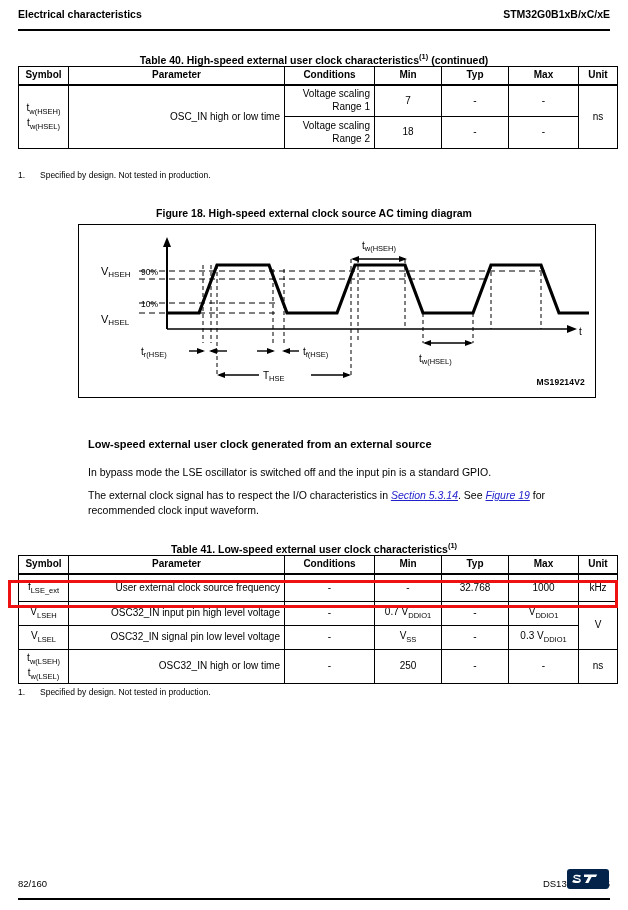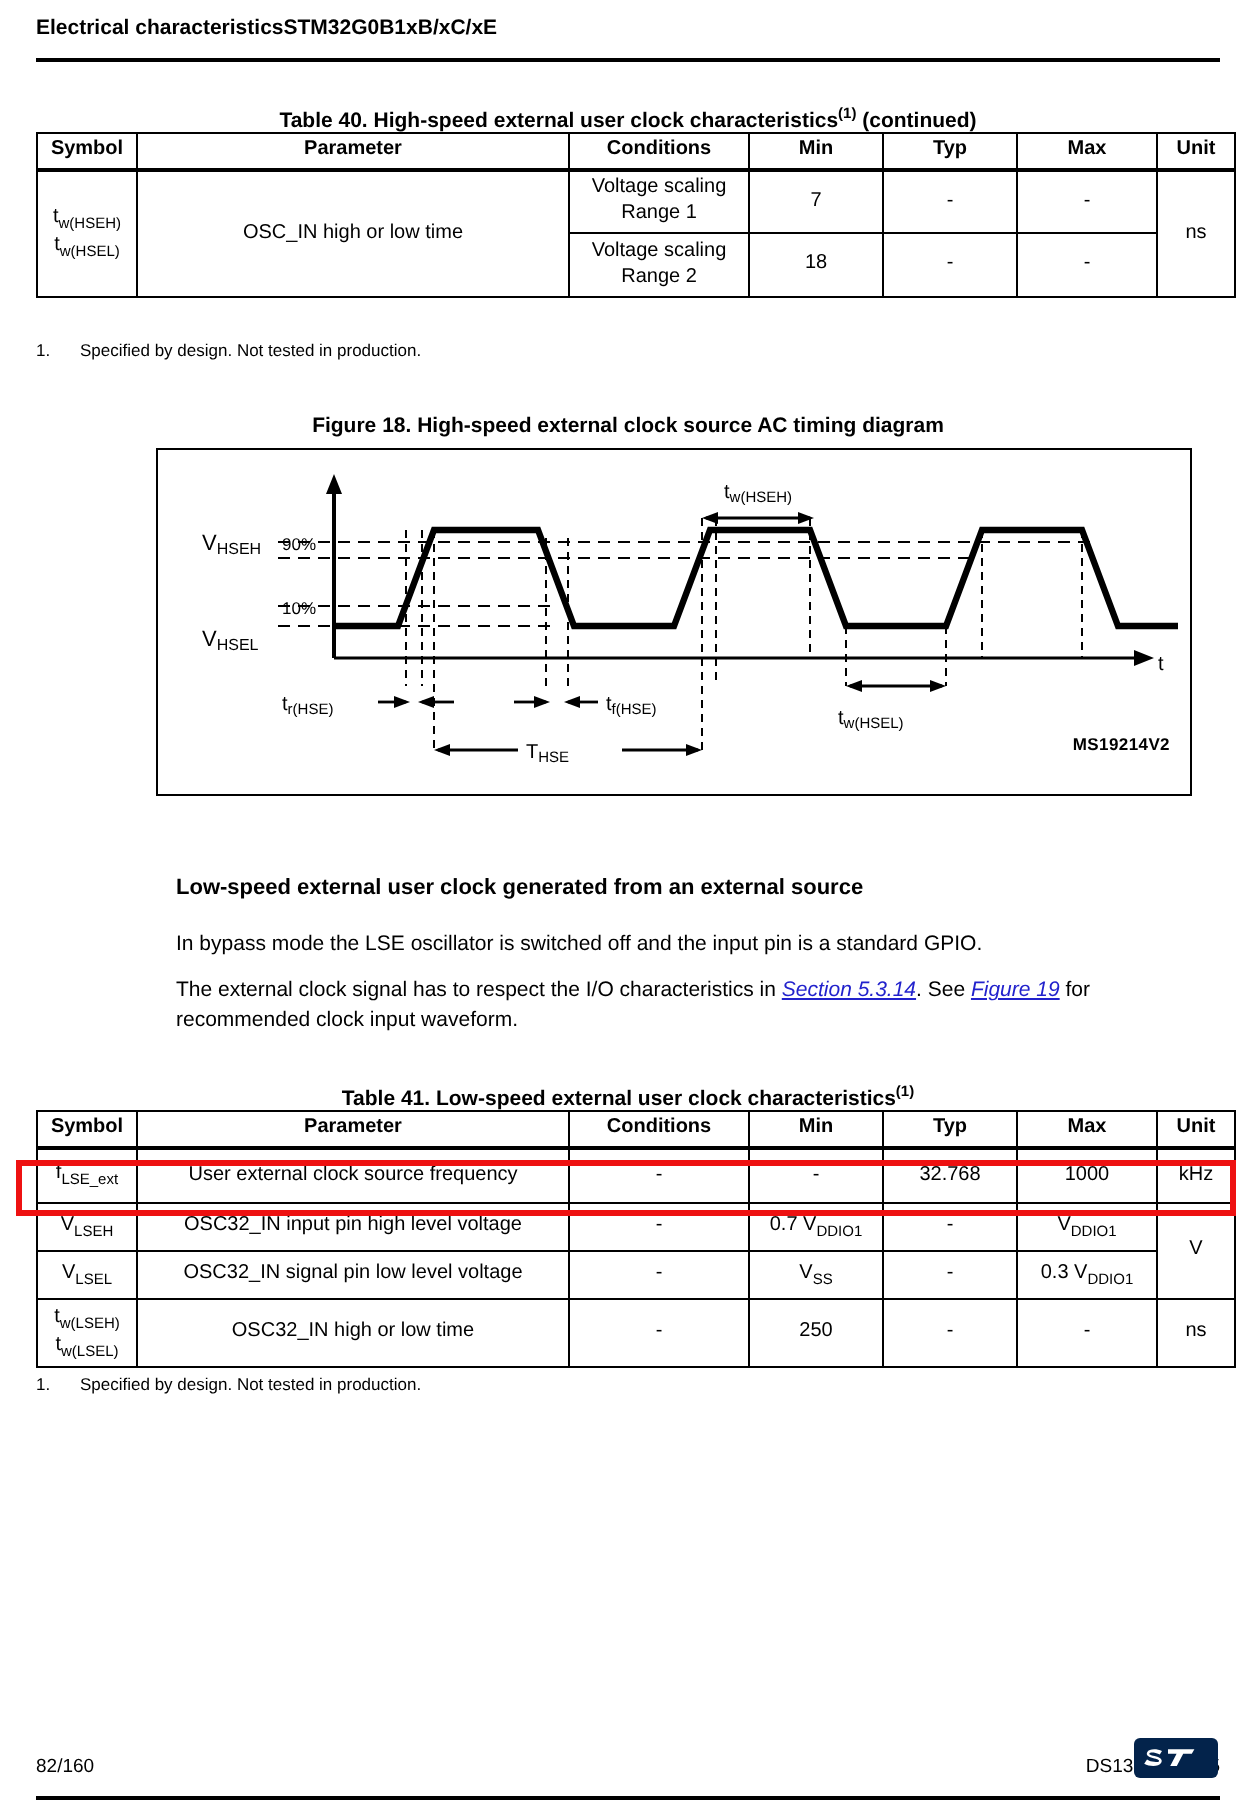--- a/index.html
+++ b/index.html
@@ -16,20 +16,21 @@
     overflow: hidden;
   }
 
   
   .page-header {
     position: absolute;
     left: 18px;
     top: 8px;
     width: 592px;
     display: flex;
+    justify-content: space-between;
     align-items: baseline;
     font-size: 10.5px;
     font-weight: bold;
   }
   .rule-top {
     position: absolute;
     left: 18px;
     top: 29px;
     width: 592px;
     height: 2px;
@@ -59,21 +60,21 @@
     padding: 2px 4px;
     vertical-align: middle;
     line-height: 1.25;
   }
   table.spec th {
     text-align: center;
     font-weight: bold;
     border-bottom-width: 2px;
   }
   table.spec td.c { text-align: center; }
-  table.spec td.l { text-align: center; }
+  table.spec td.l { text-align: right; }
 
   .sub  { font-size: 7.5px; vertical-align: sub; }
 
   
   col.c-sym  { width: 50px; }
   col.c-par  { width: 216px; }
   col.c-con  { width: 90px; }
   col.c-min  { width: 67px; }
   col.c-typ  { width: 67px; }
   col.c-max  { width: 70px; }
@@ -97,21 +98,21 @@
     top: 224px;
     width: 518px;
     height: 174px;
     border: 1px solid #000;
     box-sizing: border-box;
     background: #fff;
   }
   .fig-id {
     position: absolute;
     right: 10px;
-    bottom: 20px;
+    bottom: 10px;
     font-size: 8.5px;
     font-weight: bold;
     letter-spacing: .2px;
   }
 
   
   .sec-head {
     position: absolute;
     left: 88px;
     font-size: 11px;

